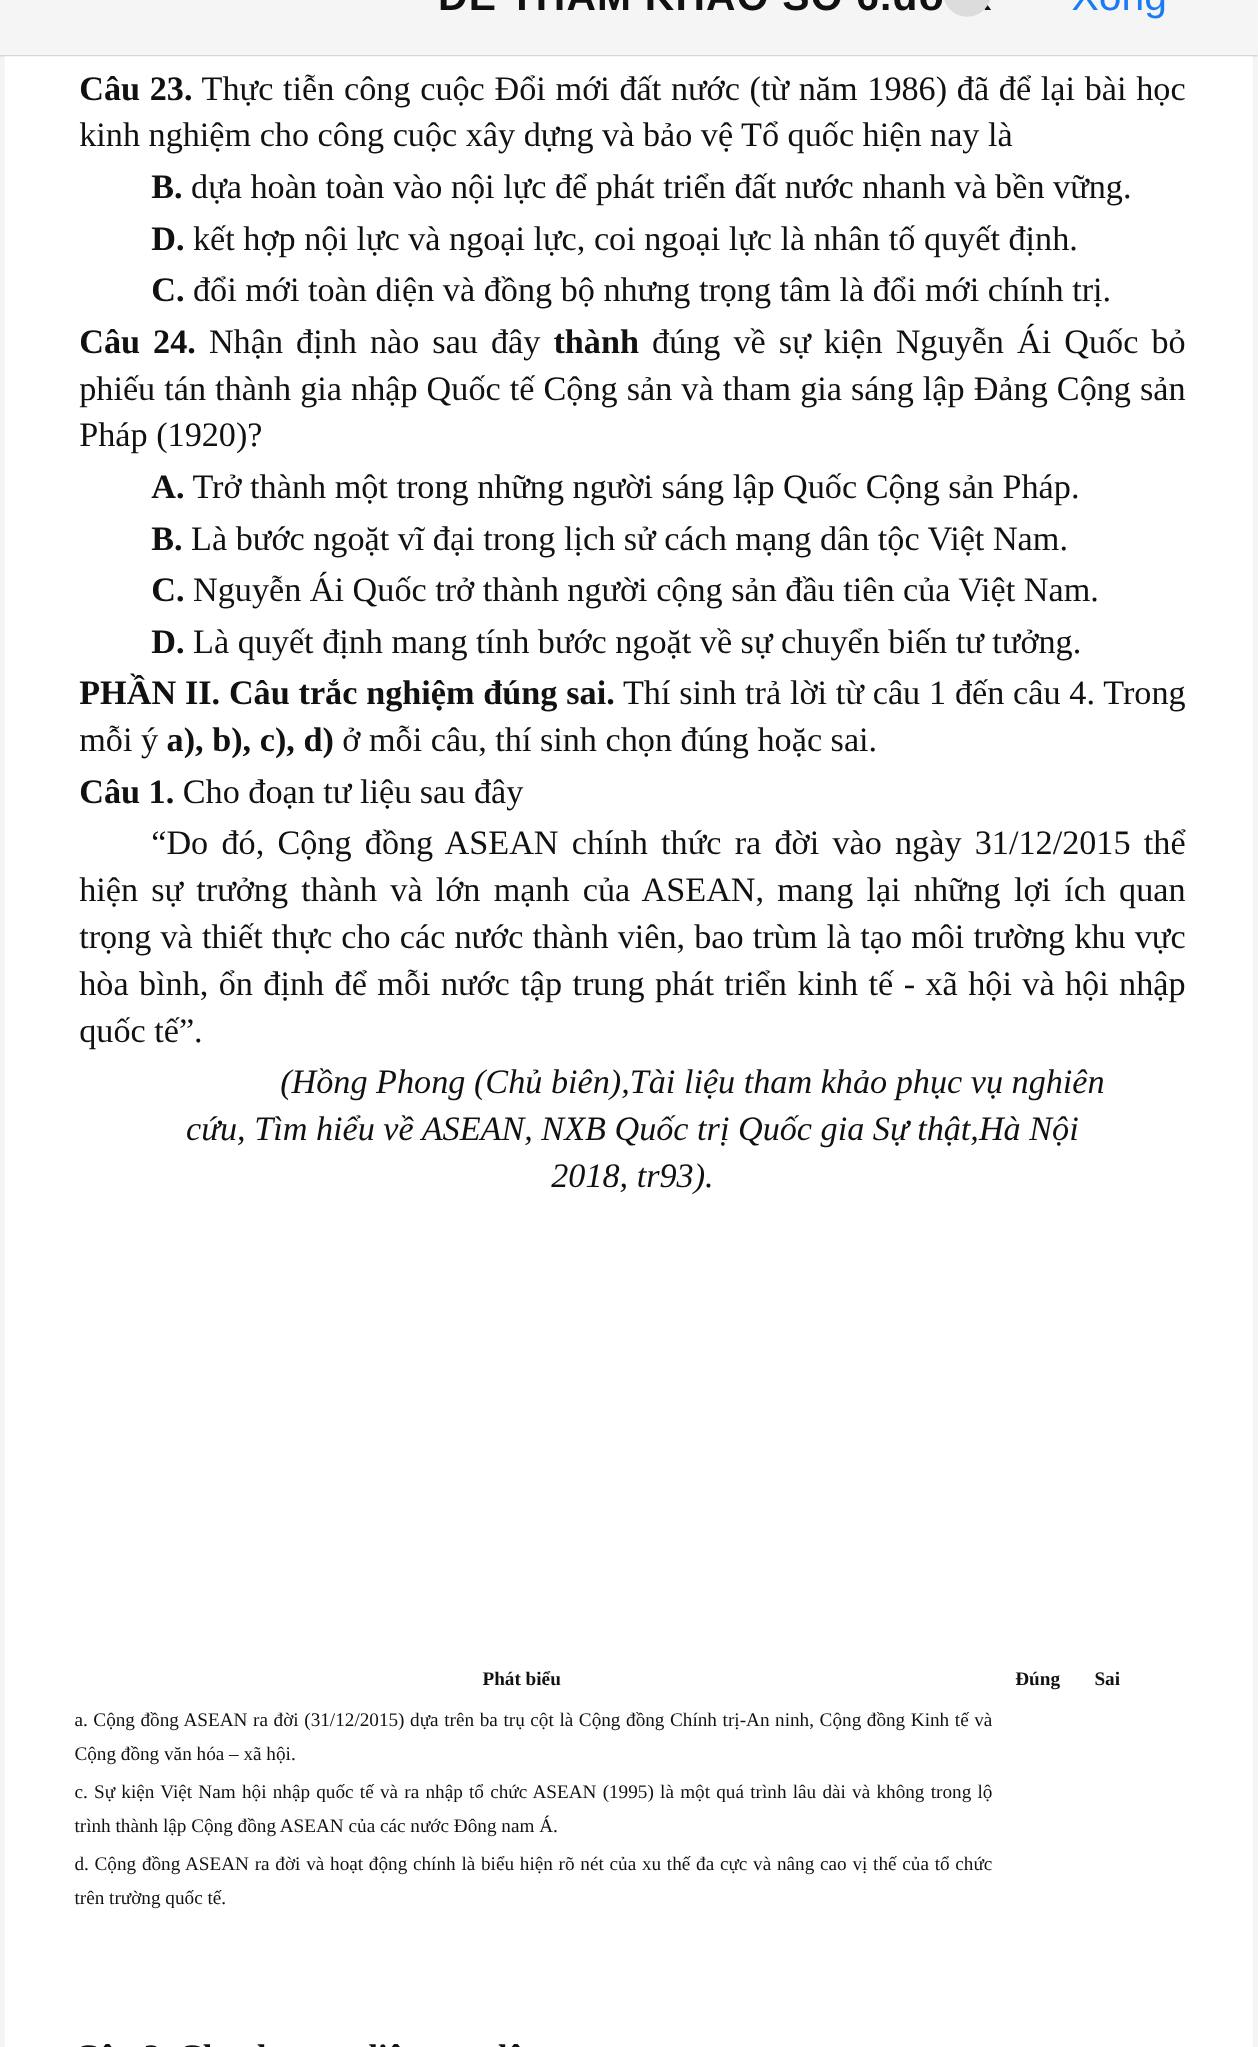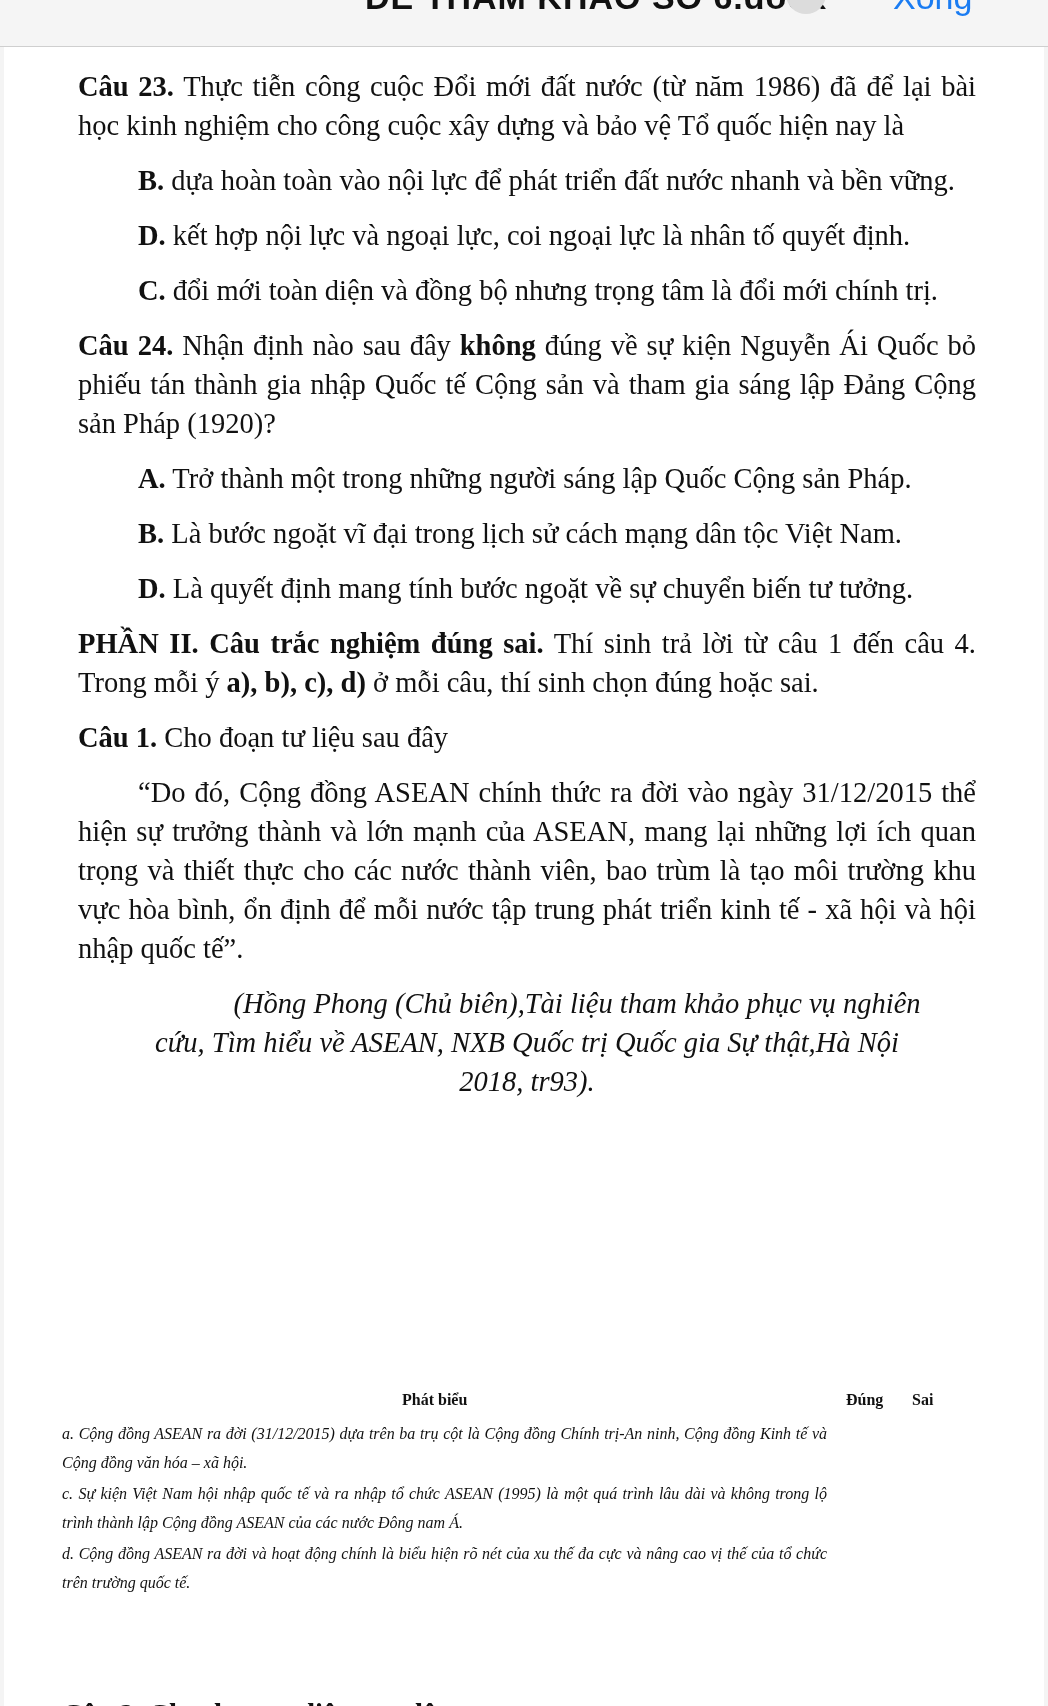--- a/index.html
+++ b/index.html
@@ -36,35 +36,35 @@
   }
   .fragment {
     position:absolute; left:60px; top:-4px; width:130px; height:6px;
     border-top:2px dashed #333;
   }
   .content {
     position:absolute; left:58px; top:4px; width:930px;
     font-size:28.5px; line-height:39px;
     text-align:justify;
   }
-  .content p { margin:16px; }
+  .content p { margin:4px; }
   .ind { text-indent:60px; }
   b { font-weight:bold; }
   .cite { font-style:italic; text-align:center; }
   .cite p { margin:0; }
   .cite .l1 { padding-left:100px; }
   .table {
     position:absolute; left:58px; top:1339px; width:930px;
     font-size:16px; line-height:28.5px;
   }
   .thead { position:relative; height:34px; font-weight:bold; }
   .thead .h1 { position:absolute; left:340px; top:0; }
   .thead .h2 { position:absolute; left:784px; top:0; }
   .thead .h3 { position:absolute; left:850px; top:0; }
-  .row { width:765px; text-align:justify; margin-bottom:3px;font-style:italic; }
+  .row { width:765px; text-align:justify; margin-bottom:3px; }
   .next {
     position:absolute; left:58px; top:1652px;
     font-size:28.5px; font-weight:bold; white-space:nowrap;
   }
 </style>
 </head>
 <body>
 
 <div class="topbar">
   <span class="title">ĐỀ THAM KHẢO SỐ 6.docx</span>
@@ -74,23 +74,24 @@
 
 <div class="page">
   <div class="fragment"></div>
   <div class="content">
 
     <p><b>Câu 23.</b><span> Thực tiễn công cuộc Đổi mới đất nước (từ năm 1986) đã để lại bài học kinh nghiệm cho công cuộc xây dựng và bảo vệ Tổ quốc hiện nay là</span></p>
     <p class="ind"><b>B.</b><span> dựa hoàn toàn vào nội lực để phát triển đất nước nhanh và bền vững.</span></p>
     <p class="ind"><b>D.</b><span> kết hợp nội lực và ngoại lực, coi ngoại lực là nhân tố quyết định.</span></p>
     <p class="ind"><b>C.</b><span> đổi mới toàn diện và đồng bộ nhưng trọng tâm là đổi mới chính trị.</span></p>
 
-    <p><b>Câu 24.</b><span> Nhận định nào sau đây </span><b>không</b><span> đúng về sự kiện Nguyễn Ái Quốc bỏ phiếu tán thành gia nhập Quốc tế Cộng sản và tham gia sáng lập Đảng Cộng sản Pháp (1920)?</span></p>
+    <p><b>Câu 24.</b><span> Nhận định nào sau đây </span><b>thành</b><span> đúng về sự kiện Nguyễn Ái Quốc bỏ phiếu tán thành gia nhập Quốc tế Cộng sản và tham gia sáng lập Đảng Cộng sản Pháp (1920)?</span></p>
     <p class="ind"><b>A.</b><span> Trở thành một trong những người sáng lập Quốc Cộng sản Pháp.</span></p>
     <p class="ind"><b>B.</b><span> Là bước ngoặt vĩ đại trong lịch sử cách mạng dân tộc Việt Nam.</span></p>
+    <p class="ind"><b>C.</b><span> Nguyễn Ái Quốc trở thành người cộng sản đầu tiên của Việt Nam.</span></p>
     <p class="ind"><b>D.</b><span> Là quyết định mang tính bước ngoặt về sự chuyển biến tư tưởng.</span></p>
 
     <p><b>PHẦN II. Câu trắc nghiệm đúng sai.</b><span> Thí sinh trả lời từ câu 1 đến câu 4. Trong mỗi ý </span><b>a), b), c), d)</b><span> ở mỗi câu, thí sinh chọn đúng hoặc sai.</span></p>
 
     <p><b>Câu 1.</b><span> Cho đoạn tư liệu sau đây</span></p>
     <p class="ind">“Do đó, Cộng đồng ASEAN chính thức ra đời vào ngày 31/12/2015 thể hiện sự trưởng thành và lớn mạnh của ASEAN, mang lại những lợi ích quan trọng và thiết thực cho các nước thành viên, bao trùm là tạo môi trường khu vực hòa bình, ổn định để mỗi nước tập trung phát triển kinh tế - xã hội và hội nhập quốc tế”.</p>
     <div class="cite">
       <p class="l1">(Hồng Phong (Chủ biên),Tài liệu tham khảo phục vụ nghiên</p>
       <p>cứu, Tìm hiểu về ASEAN, NXB Quốc trị Quốc gia Sự thật,Hà Nội</p>
       <p>2018, tr93).</p>

